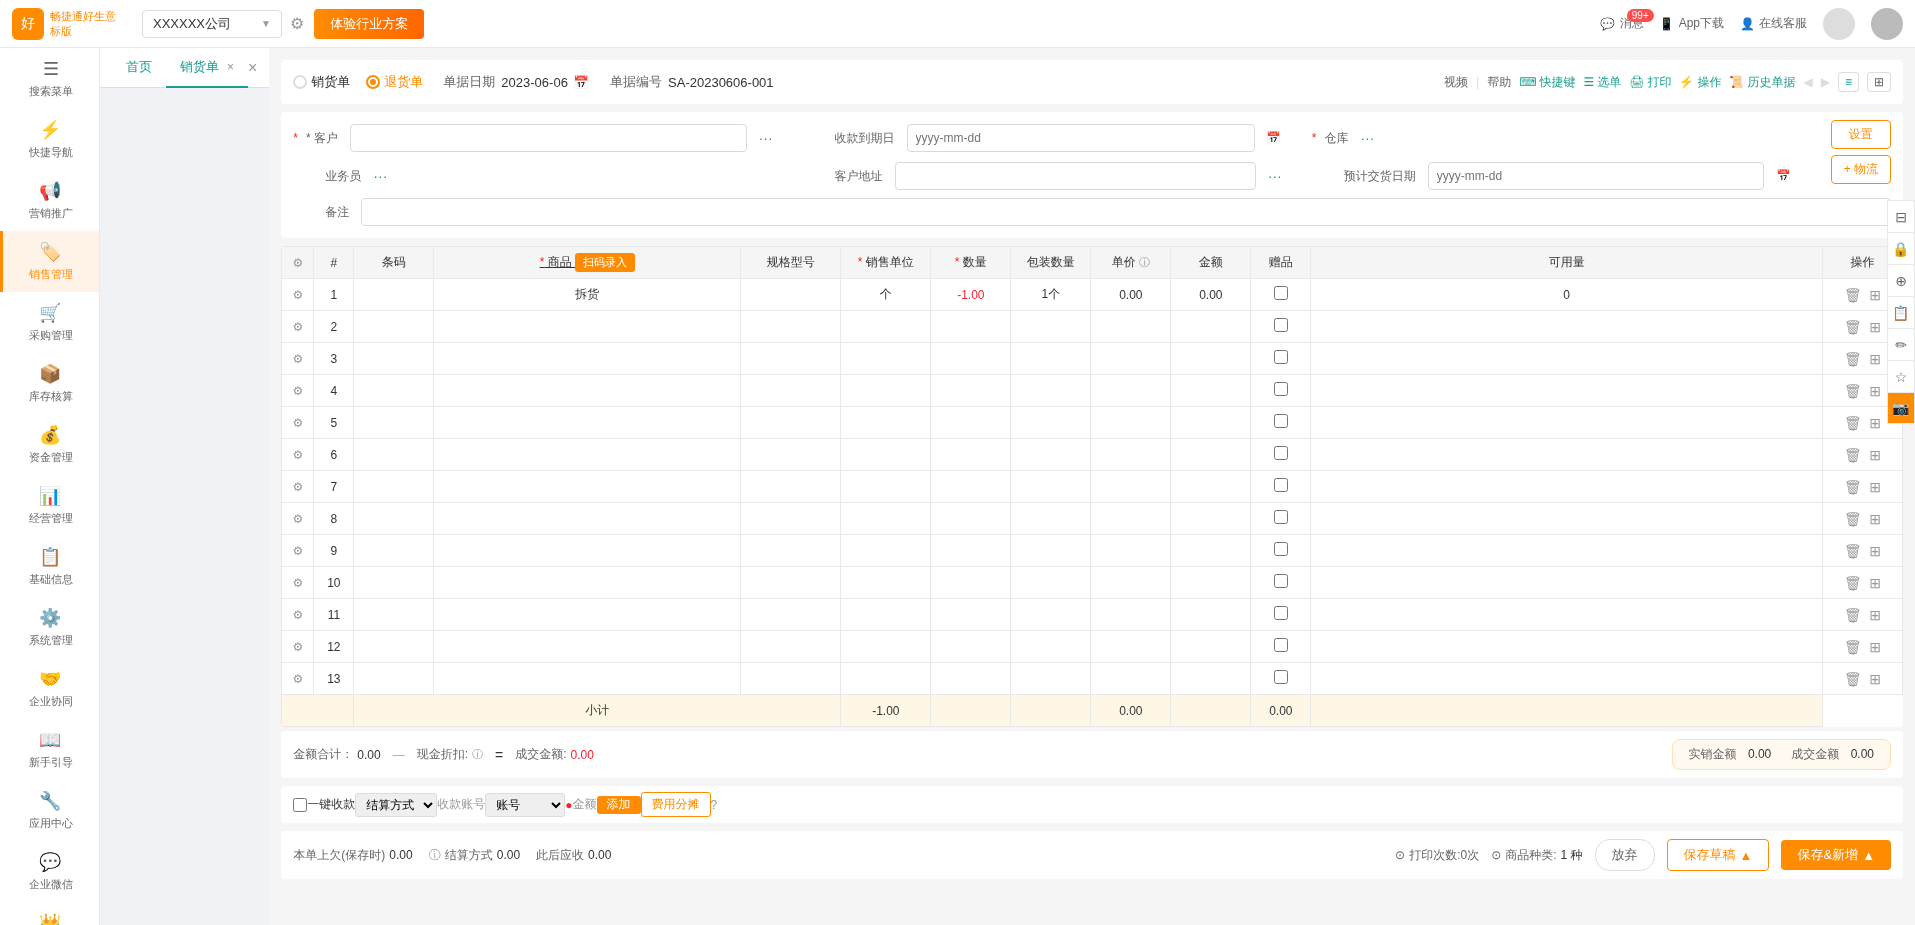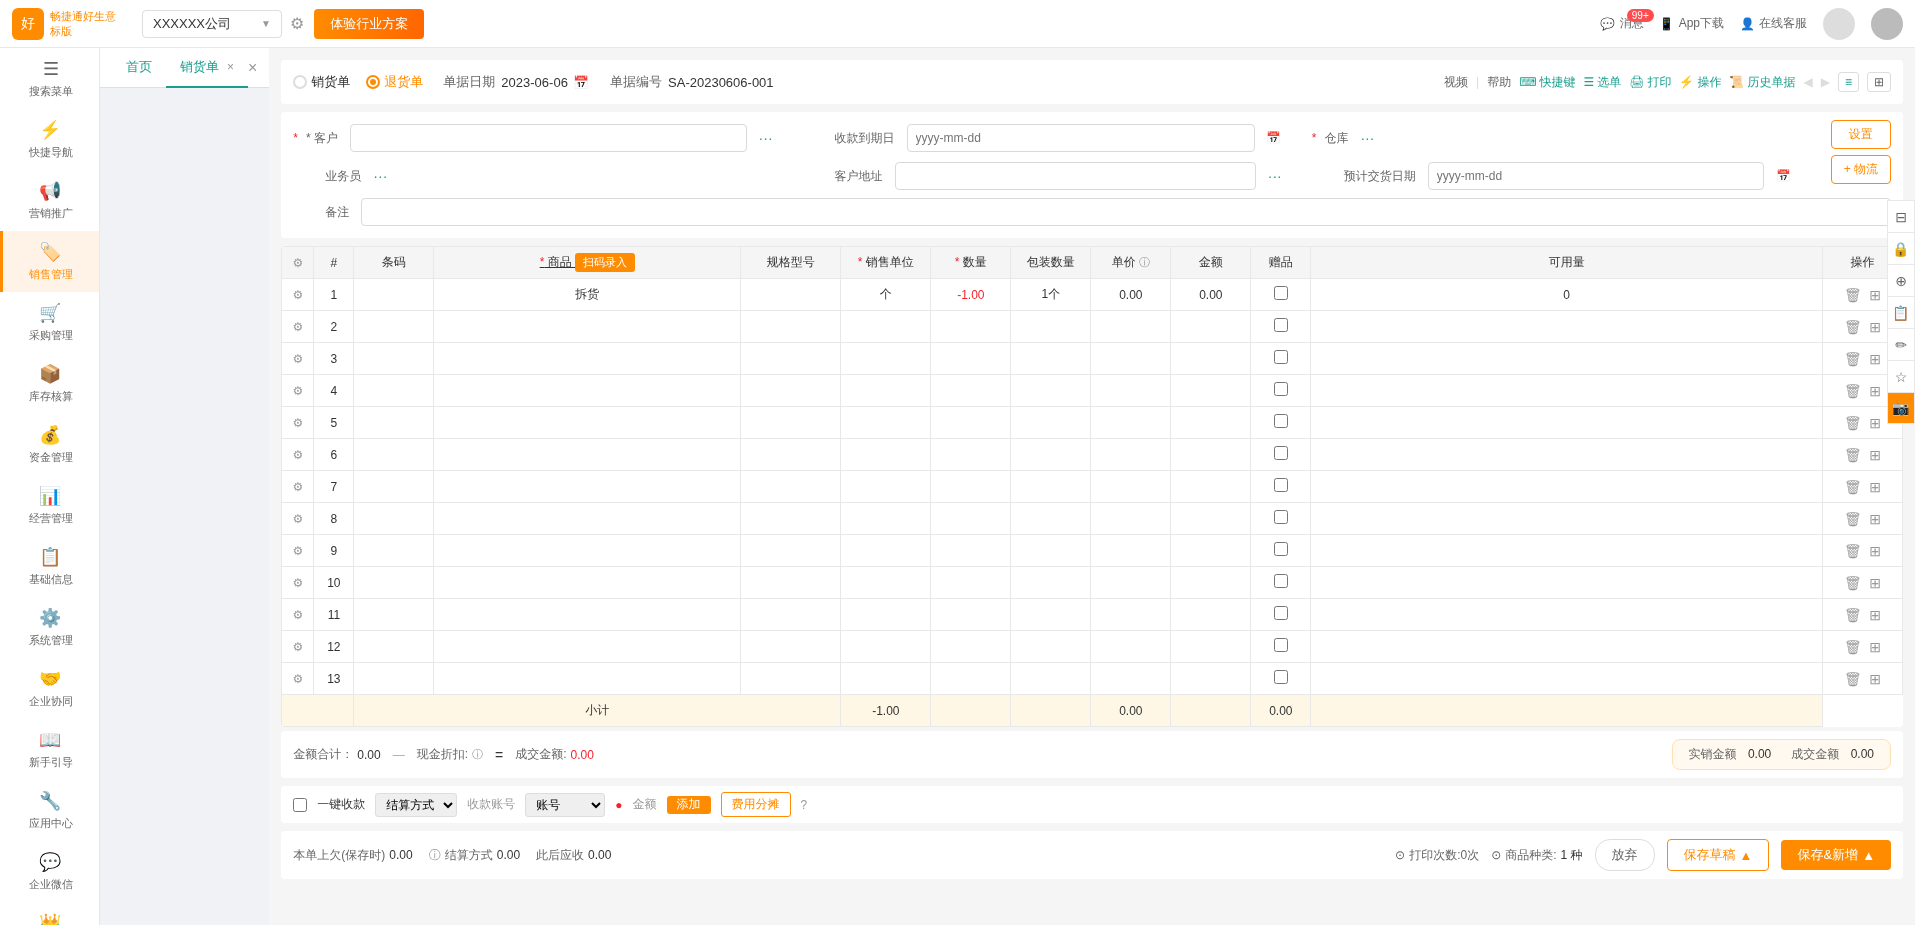--- a/index.html
+++ b/index.html
@@ -628,21 +628,21 @@
               <span style="color:#333; font-weight:500; margin-left:8px;">0.00</span>
             </div>
             <div>
               <span style="color:#666; font-size:12px;">成交金额</span>
               <span style="color:#333; font-weight:500; margin-left:8px;">0.00</span>
             </div>
           </div>
         </div>
       </div>
 
-      <div class="form-card" style="display:flex; align-items:center; gap:10px; padding:6px 12px; margin-top:2px;">
+      <div class="form-card" style="display:flex; align-items:center; gap:0; padding:6px 12px; margin-top:2px;">
         <input type="checkbox" class="payment-checkbox" style="">
         <span class="payment-label">一键收款</span>
         <select class="payment-select">
           <option>结算方式</option>
         </select>
         <span style="color:#999; font-size:12px;">收款账号</span>
         <select class="payment-select">
           <option>账号</option>
         </select>
         <span style="color:#f5222d; cursor:pointer;">●</span>

